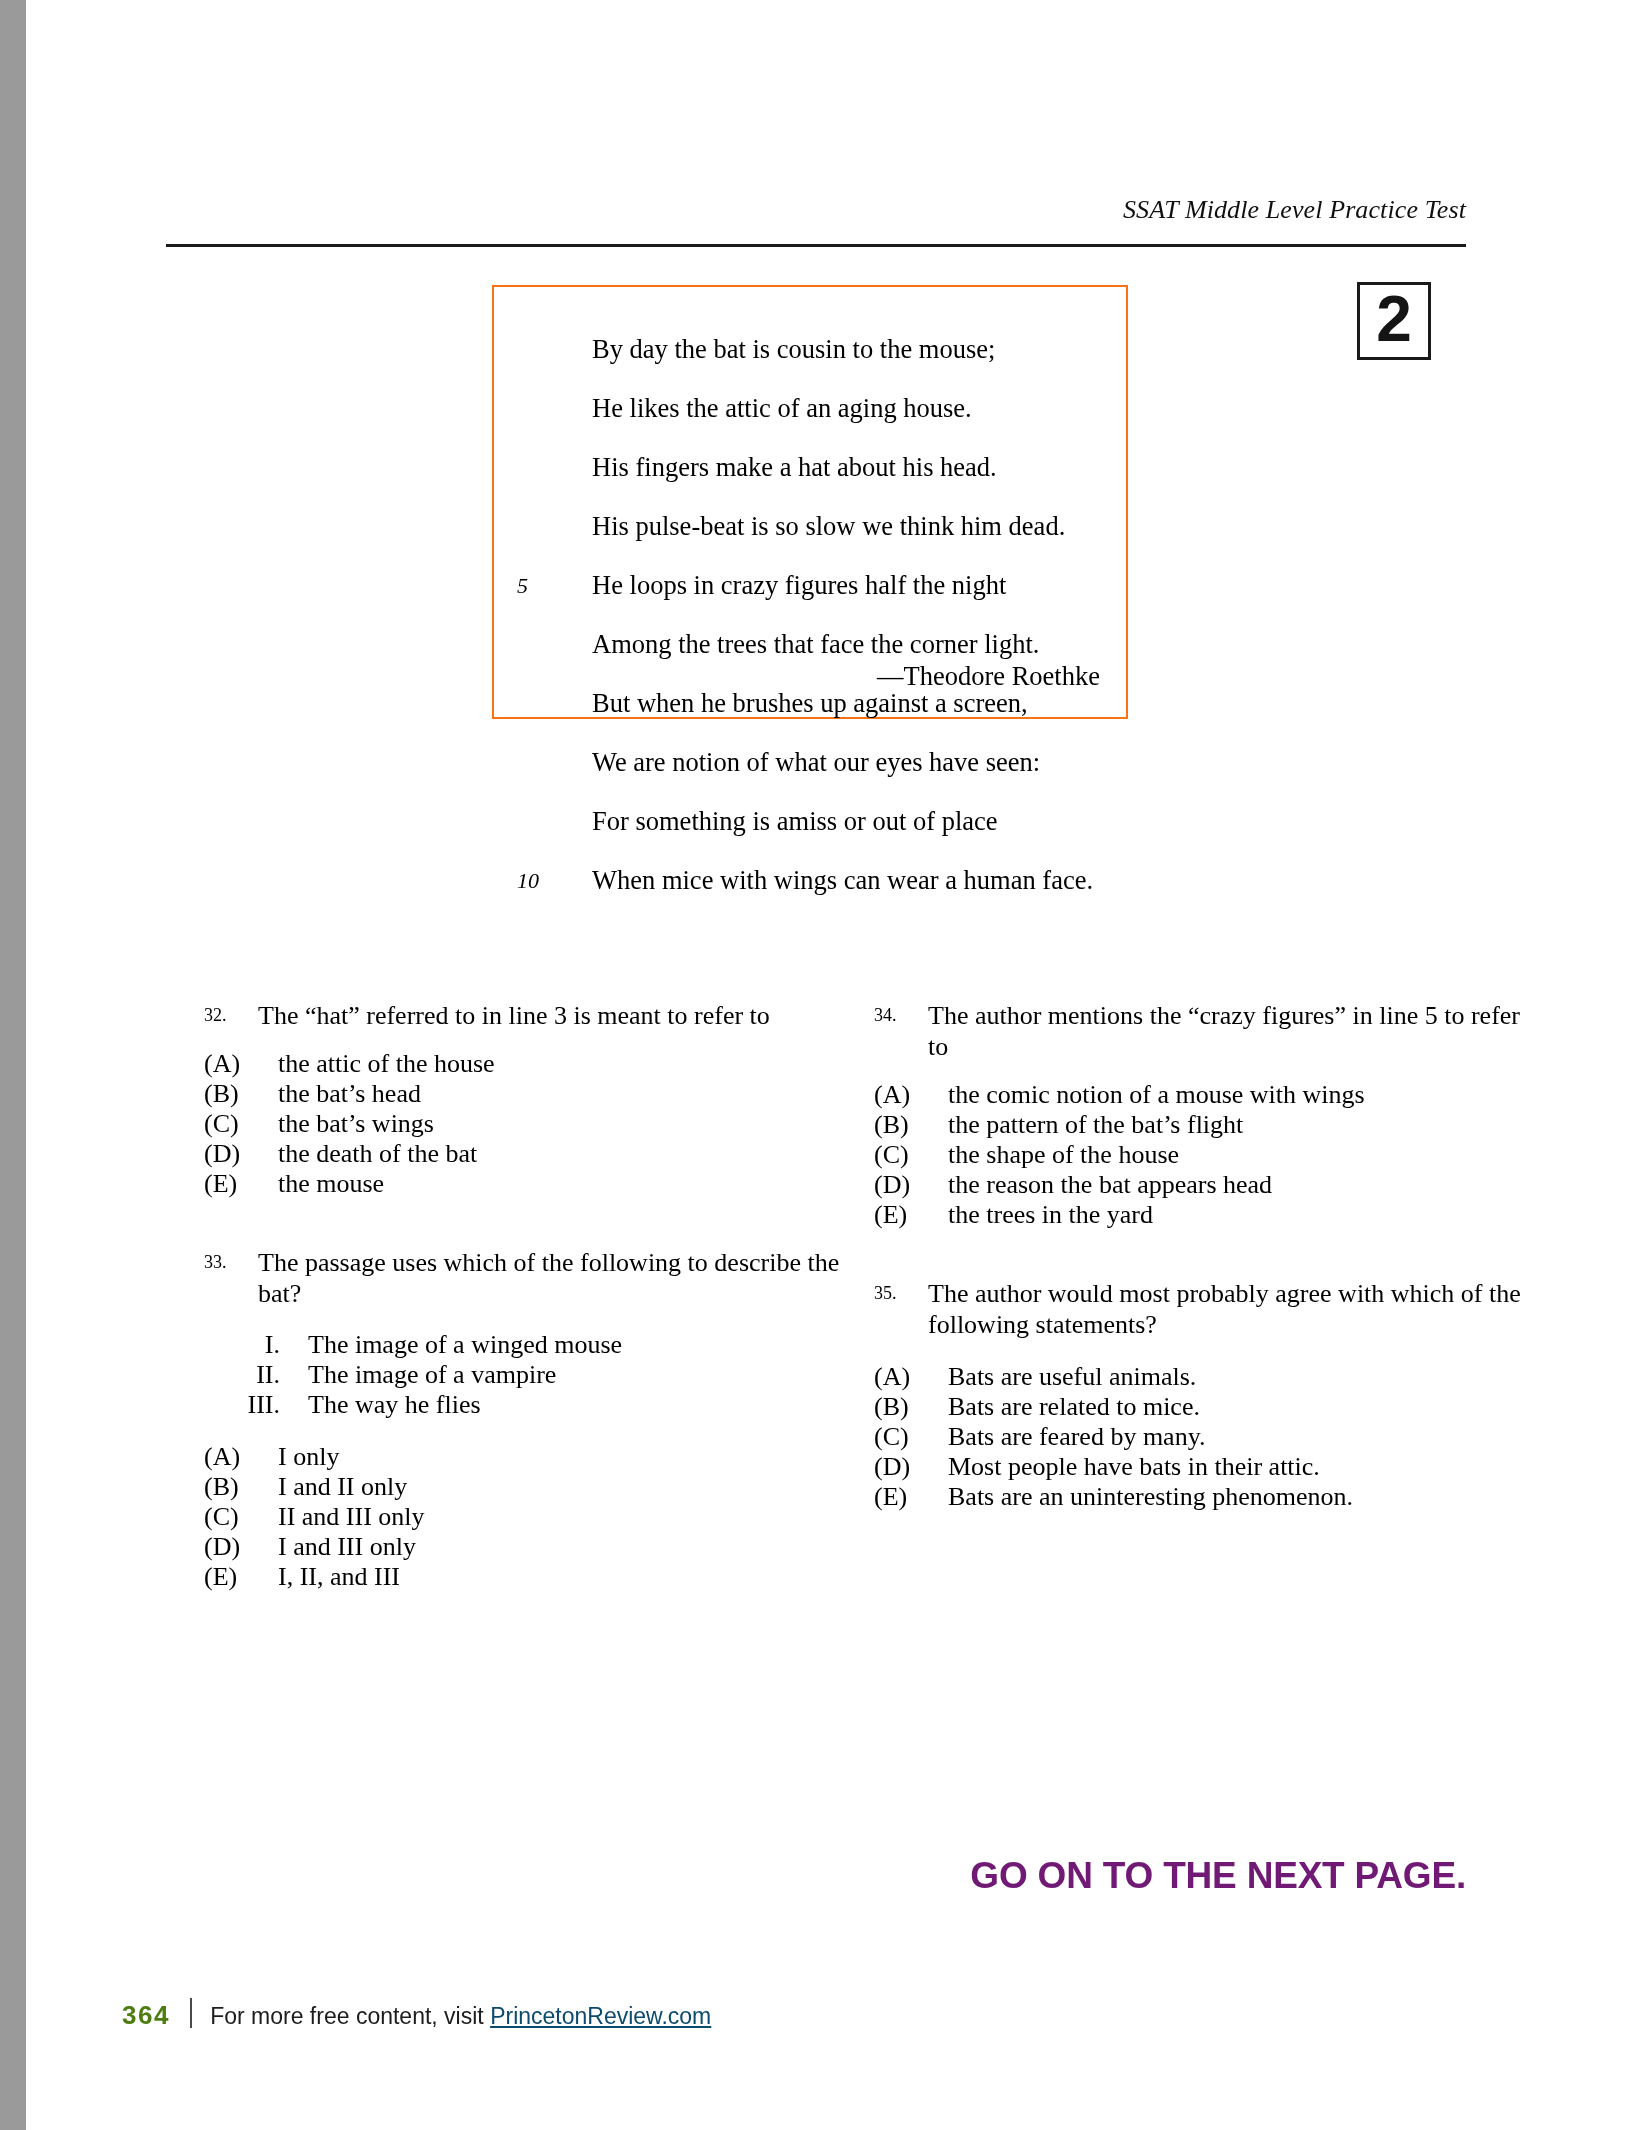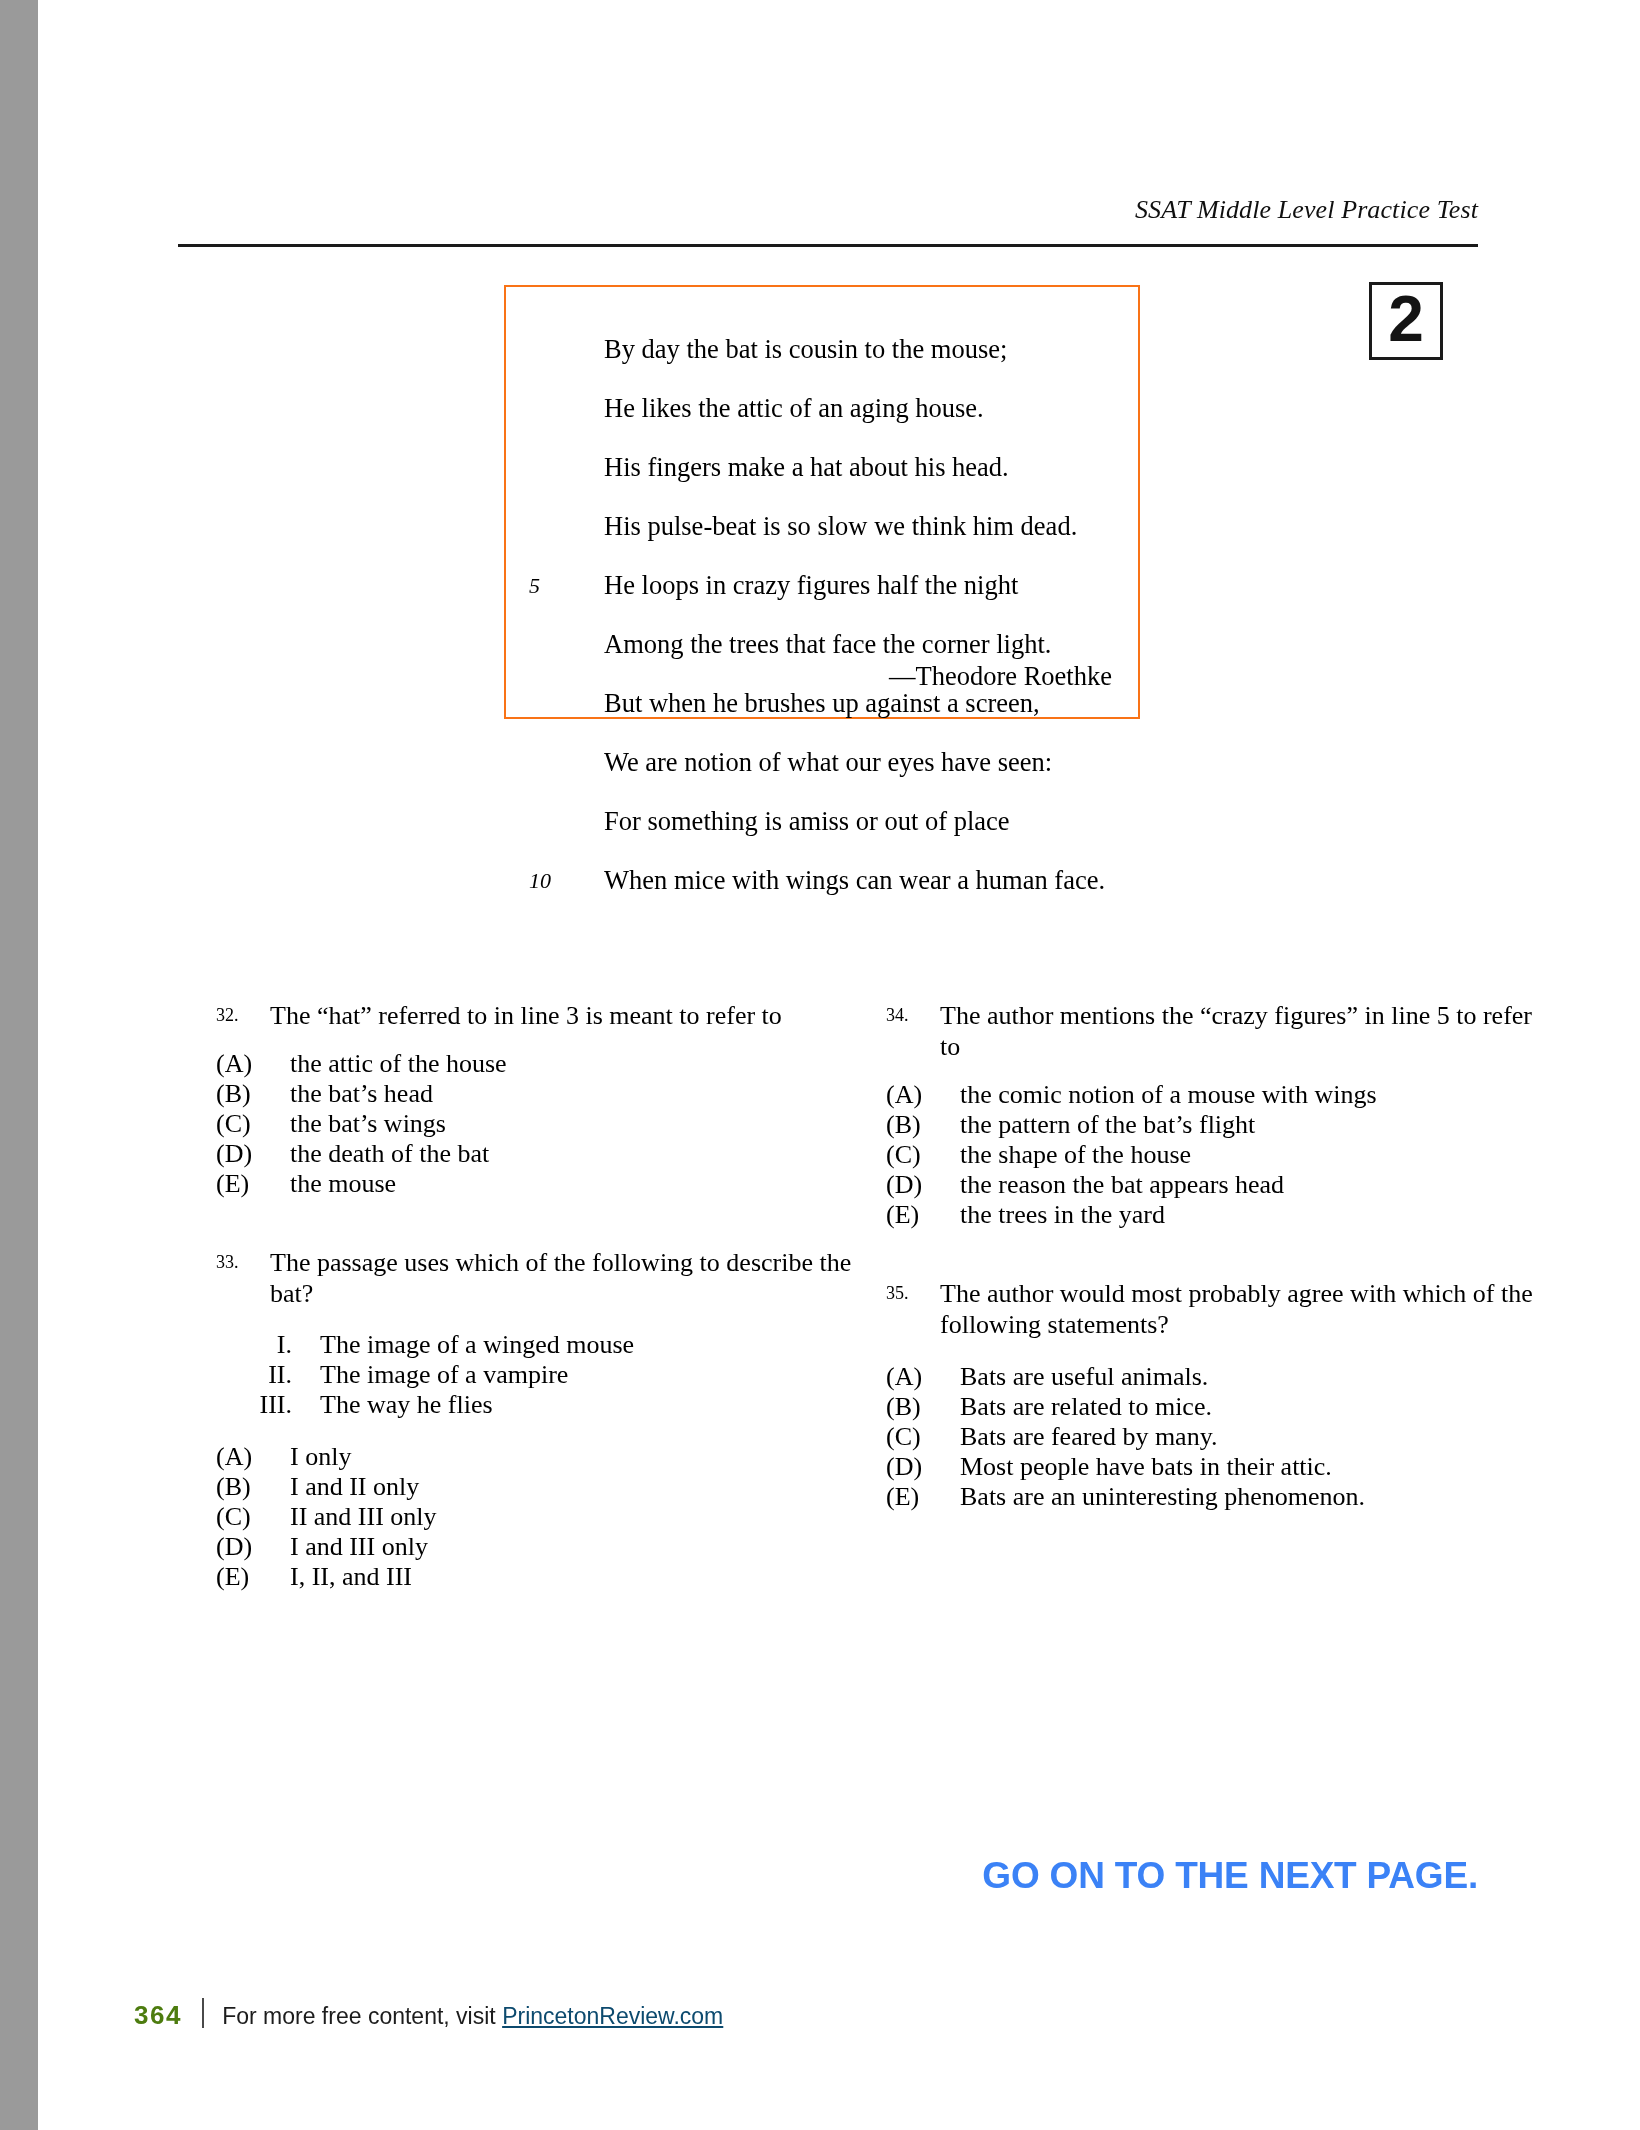--- a/index.html
+++ b/index.html
@@ -22,21 +22,21 @@
     left: 0;
     top: 0;
     width: 38px;
     height: 2130px;
     background: #9a9a9a;
   }
 
   
   .sheet {
     position: absolute;
-    left: 38px;
+    left: 26px;
     top: 0;
     width: 1602px;
     height: 2130px;
     background: #ffffff;
   }
 
   
   .running-head {
     position: absolute;
     left: 140px;
@@ -201,21 +201,21 @@
   .go-on {
     position: absolute;
     left: 140px;
     top: 1855px;
     width: 1300px;
     text-align: right;
     font-family: "Liberation Sans", "DejaVu Sans", sans-serif;
     font-weight: bold;
     font-size: 37px;
     letter-spacing: -0.2px;
-    color: #3b82f6;
+    color: #701a75;
   }
 
   
   .footer {
     position: absolute;
     left: 96px;
     top: 1994px;
     display: flex;
     align-items: baseline;
     font-family: "Liberation Sans", "DejaVu Sans", sans-serif;

